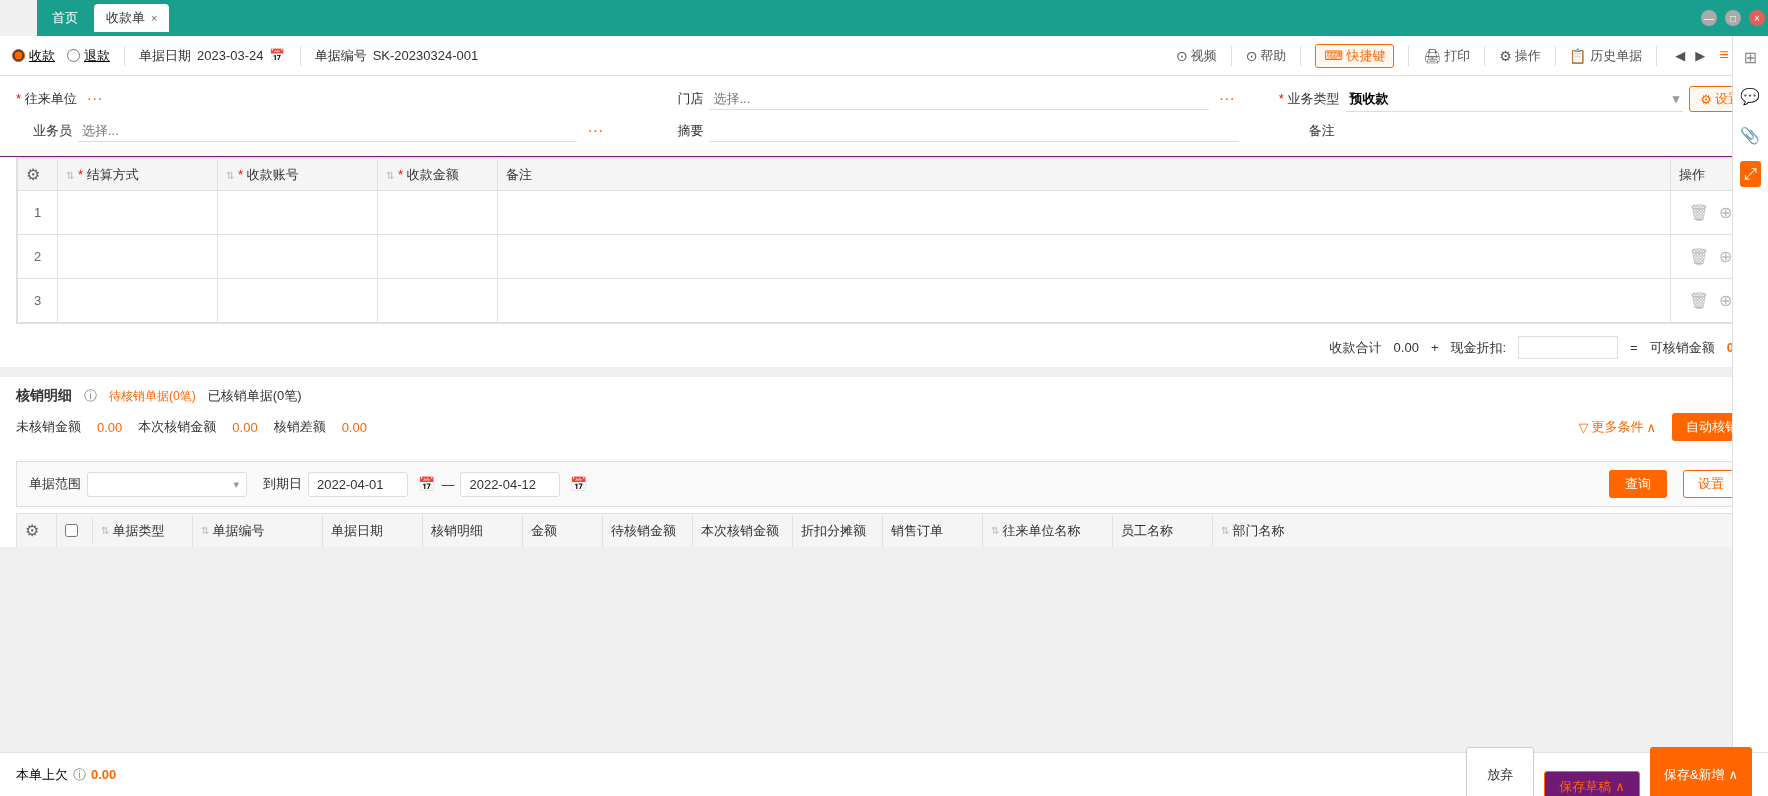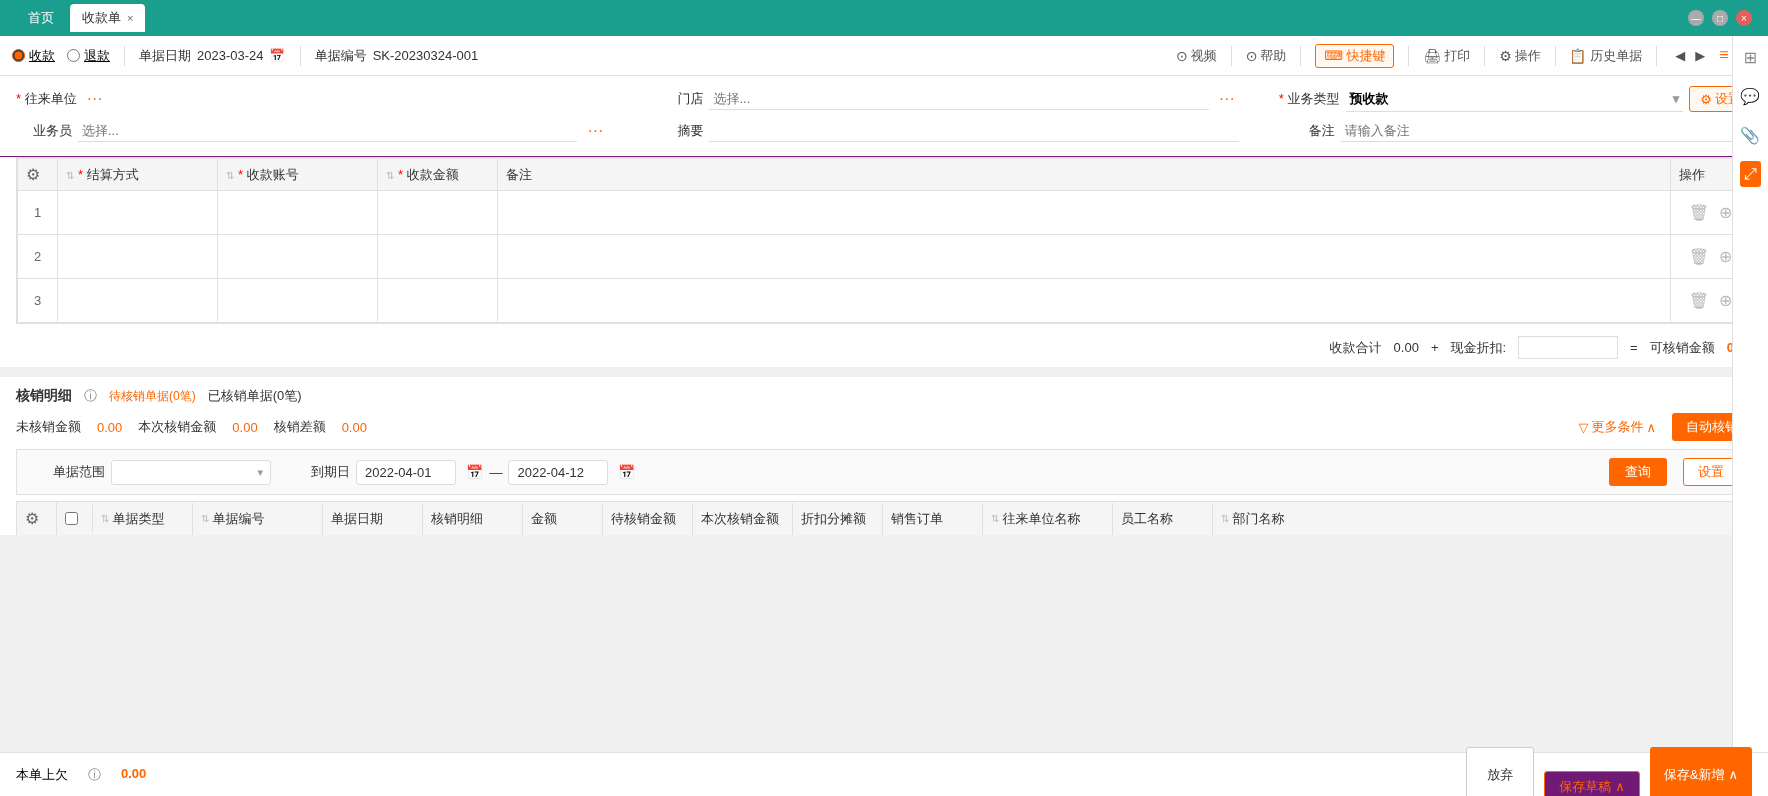--- a/index.html
+++ b/index.html
@@ -4,22 +4,23 @@
   <style>
     * { box-sizing: border-box; margin: 0; padding: 0; font-family: 'Microsoft YaHei', Arial, sans-serif; font-size: 13px; }
     body { background: #f0f0f0; width: 1768px; height: 796px; overflow: hidden; }
 
     
     .tab-bar {
       display: flex;
       align-items: center;
       background: #1a9f8f;
       height: 36px;
-      padding: 0 16px;
+      padding: 0 3px;
       gap: 4px;
+      margin-left: 37px;
     }
     .tab-item {
       display: flex;
       align-items: center;
       padding: 0 12px;
       height: 28px;
       border-radius: 4px 4px 0 0;
       cursor: pointer;
       color: #fff;
       font-size: 13px;
@@ -151,21 +152,21 @@
     .hexiao-section {
       background: #fff;
       margin-top: 8px;
       padding: 10px 16px 0;
       border-top: 2px solid #f0f0f0;
     }
     .hexiao-header { display: flex; align-items: center; gap: 12px; margin-bottom: 8px; }
     .hexiao-title { font-size: 14px; font-weight: 600; color: #333; }
     .hexiao-tab { color: #f60; cursor: pointer; font-size: 12px; }
     .hexiao-tab.pending { }
-    .hexiao-stats { display: flex; gap: 16px; align-items: center; margin-bottom: 8px; font-size: 12px; color: #333; }
+    .hexiao-stats { display: flex; gap: 16px; align-items: center; margin-bottom: 20px; font-size: 12px; color: #333; }
     .hexiao-stat-val { color: #f60; }
     .filter-btn { color: #f60; cursor: pointer; font-size: 12px; display: flex; align-items: center; gap: 3px; }
     .auto-btn {
       background: #f60;
       color: #fff;
       border: none;
       padding: 5px 14px;
       border-radius: 3px;
       cursor: pointer;
       font-size: 13px;
@@ -175,21 +176,21 @@
     .search-row {
       display: flex;
       align-items: center;
       gap: 16px;
       padding: 8px 0;
       border: 1px solid #e0e0e0;
       background: #fafafa;
       padding: 8px 12px;
       margin-bottom: 6px;
     }
-    .search-field { display: flex; align-items: center; gap: 6px; margin-left: 24px; }
+    .search-field { display: flex; align-items: center; gap: 6px; }
     .search-label { color: #333; white-space: nowrap; }
     .search-select {
       border: 1px solid #ddd;
       padding: 4px 28px 4px 8px;
       border-radius: 3px;
       background: #fff;
       appearance: none;
       -webkit-appearance: none;
       min-width: 160px;
       cursor: pointer;
@@ -254,21 +255,21 @@
       align-items: center;
       background: #fff;
       border-top: 1px solid #e0e0e0;
       padding: 0 16px;
       height: 44px;
       position: fixed;
       bottom: 0;
       left: 0;
       right: 0;
     }
-    .footer-left { display: flex; align-items: flex-start; gap: 20px; }
+    .footer-left { display: flex; align-items: center; gap: 5px; }
     .footer-value { color: #f60; font-weight: 600; }
     .footer-spacer { flex: 1; }
     .footer-actions { display: flex; gap: 10px; }
     .btn-abandon {
       background: #fff;
       color: #333;
       border: 1px solid #ccc;
       padding: 6px 20px;
       border-radius: 3px;
       cursor: pointer;
@@ -439,21 +440,20 @@
       <span class="ellipsis-btn">···</span>
     </div>
     <div style="width:40px"></div>
     <div class="form-field" style="flex:2.5">
       <span class="form-label">摘要</span>
       <input class="form-input" type="text" style="">
     </div>
     <div style="width:40px"></div>
     <div class="form-field" style="flex:2">
       <span class="form-label">备注</span>
-      <input class="form-input" type="text" placeholder="请输入备注" style="">
     </div>
   </div>
 </div>
 
 <div class="table-section">
   <div class="table-wrapper">
     <table class="data-table">
       <thead>
         <tr>
           <th class="col-no">

